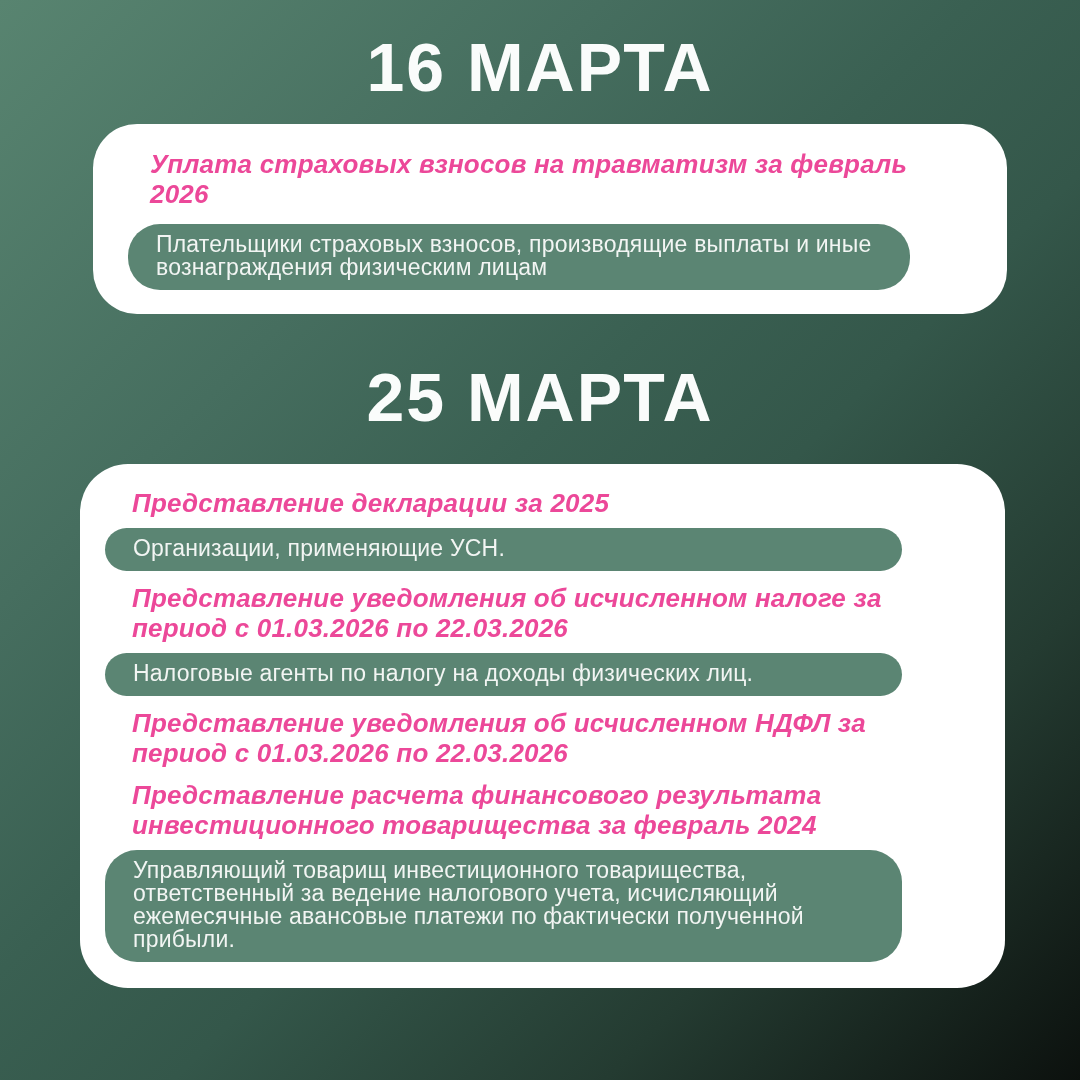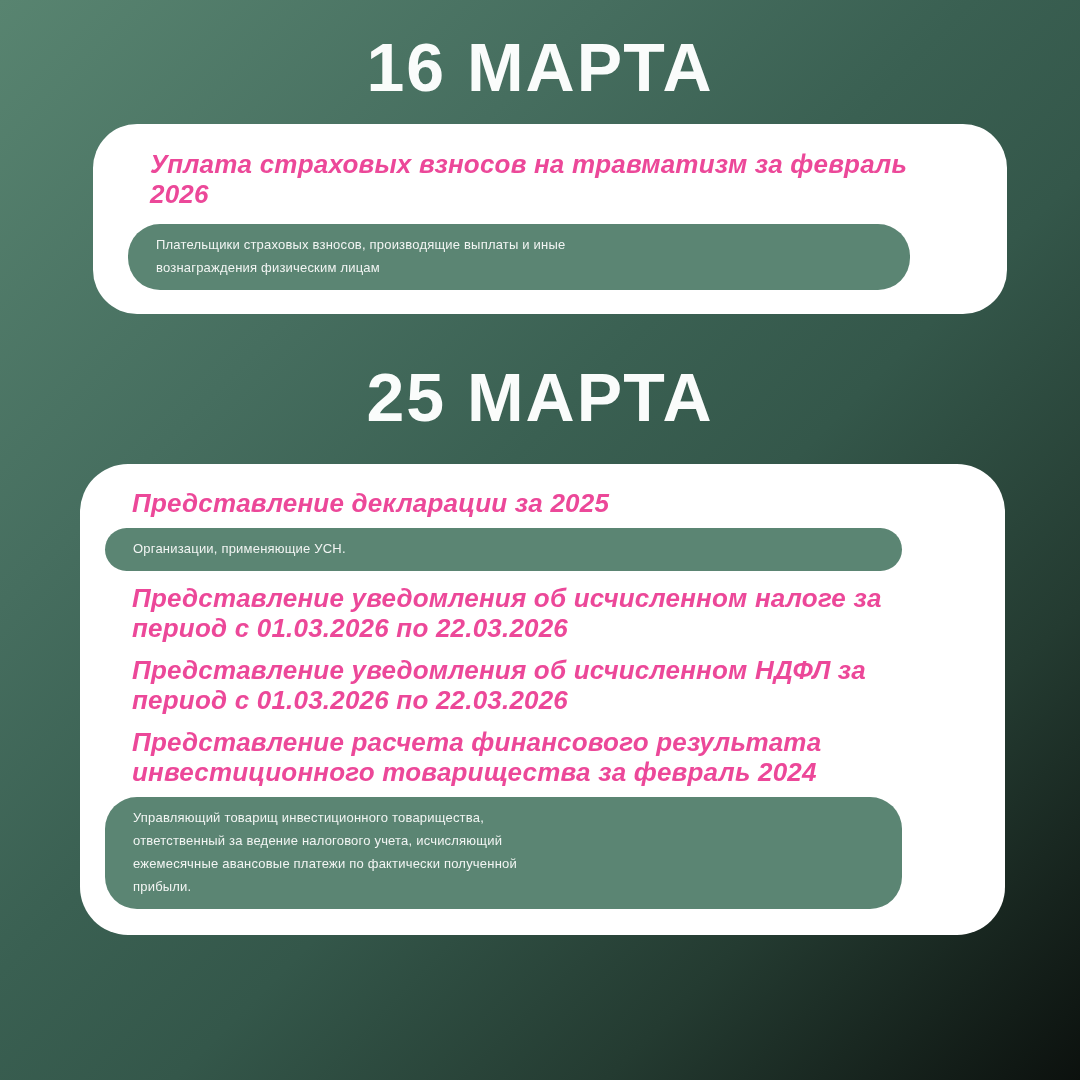--- a/index.html
+++ b/index.html
@@ -50,21 +50,21 @@
     white-space: pre-line;
   }
   .card-2 .item-title { margin-top: 12px; padding-left: 27px; }
   .card-2 .item-title:first-child { margin-top: 4px; }
   .pill {
     margin-top: 15px;
     background: #5b8573;
     border-radius: 32px;
     padding: 9px 24px 11px 28px;
     color: #f2f5f3;
-    font-size: 13px;
+    font-size: 23px;
     line-height: 23px;
     letter-spacing: 0.2px;
     white-space: pre-line;
   }
   .card-2 .pill { margin-top: 10px; }
 </style>
 </head>
 <body>
 
 <div class="canvas">
@@ -79,20 +79,21 @@
 
   <h1 class="date-header" style="margin-top:52px;">25 МАРТА</h1>
 
   <section class="card card-2">
 
     <p class="item-title">Представление декларации за 2025</p>
     <div class="pill">Организации, применяющие УСН.</div>
 
     <p class="item-title">Представление уведомления об исчисленном налоге за
 период с 01.03.2026 по 22.03.2026</p>
+    <div class="pill">Налоговые агенты по налогу на доходы физических лиц.</div>
 
     <p class="item-title">Представление уведомления об исчисленном НДФЛ за
 период с 01.03.2026 по 22.03.2026</p>
 
     <p class="item-title">Представление расчета финансового результата
 инвестиционного товарищества за февраль 2024</p>
     <div class="pill">Управляющий товарищ инвестиционного товарищества,
 ответственный за ведение налогового учета, исчисляющий
 ежемесячные авансовые платежи по фактически полученной
 прибыли.</div>

